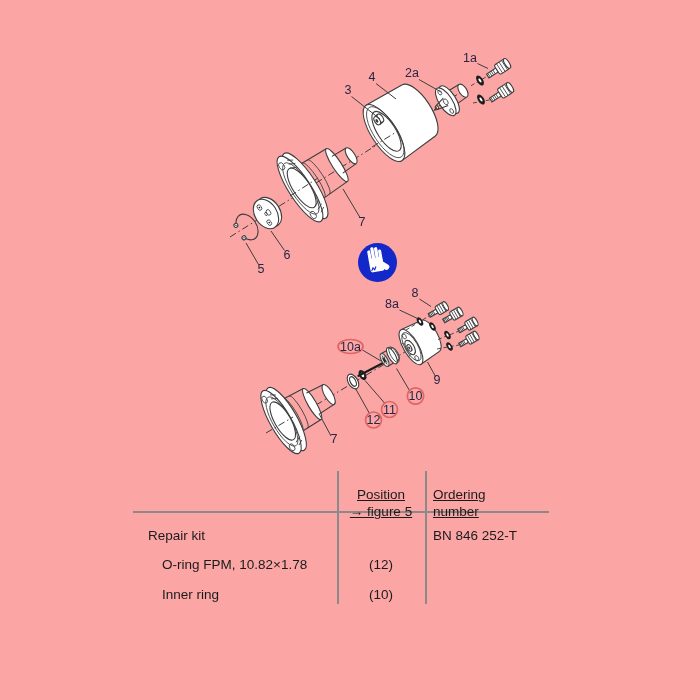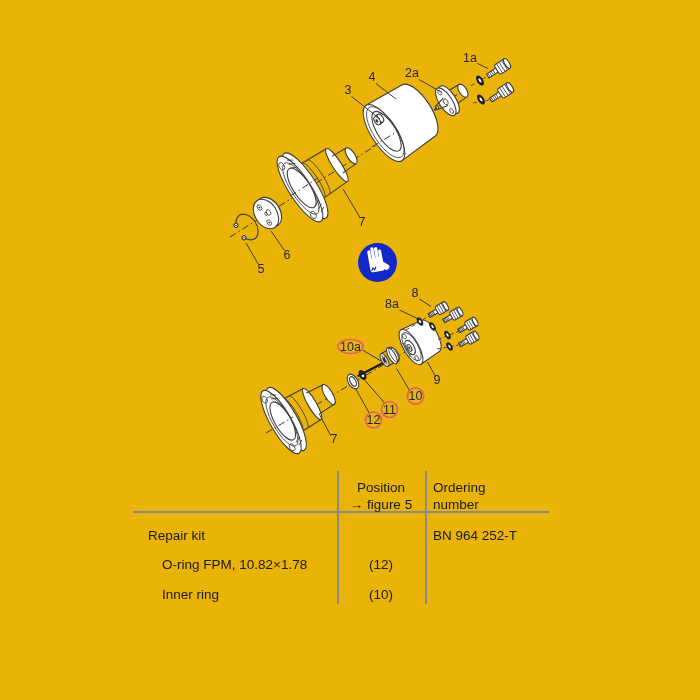--- a/index.html
+++ b/index.html
@@ -1,33 +1,33 @@
 <!DOCTYPE html>
 <html><head>
 <meta charset="utf-8">
 <style>
   html,body{margin:0;padding:0;background:#fff;}
-  .page{position:relative;width:700px;height:700px;background:#eab308;overflow:hidden;
+  .page{position:relative;width:700px;height:700px;background:#fca5a5;overflow:hidden;
         font-family:"Liberation Sans", sans-serif;}
   svg text{font-family:"Liberation Sans", sans-serif;font-size:12.5px;fill:#262644;}
   svg .ldr{stroke:#3d3d3d;stroke-width:1;fill:none;}
   svg .ln{stroke:#3d3d3d;stroke-width:1.1;fill:none;}
   svg .wh{stroke:#3d3d3d;stroke-width:1.1;fill:#ffffff;}
   svg .thin{stroke:#3d3d3d;stroke-width:0.8;fill:none;}
   svg .dk{fill:#1d1d1d;stroke:none;}
   svg .hl{stroke:#df6464;stroke-width:1.7;fill:none;}
   svg .axis{stroke:#3d3d3d;stroke-width:1;fill:none;stroke-dasharray:7 3 1.5 3;}
   svg .bdash{stroke:#3d3d3d;stroke-width:0.9;fill:none;stroke-dasharray:4 2.5;}
 
   .tbl{position:absolute;left:133px;top:471px;width:416px;height:136px;
        font-size:13.5px;color:#1b1b1b;}
   .tbl .vl{position:absolute;top:0;width:2px;height:133px;background:#8a8a8a;}
   .tbl .vl1{left:204px;} .tbl .vl2{left:292px;}
   .tbl .hl-rule{position:absolute;left:0;top:40px;width:416px;height:2px;background:#8a8a8a;}
-  .tbl .hdr{position:absolute;top:8px;line-height:17px;}
+  .tbl .hdr{position:absolute;top:15px;line-height:17px;text-decoration:underline;}
   .tbl .hdr-pos{left:204px;width:88px;text-align:center;}
   .tbl .hdr-ord{left:300px;}
   .tbl .rows{position:absolute;left:0;top:45px;width:416px;}
   .tbl .row{position:relative;height:17.3px;margin-top:12px;}
   .tbl .c-name{position:absolute;left:15px;white-space:nowrap;}
   .tbl .c-name.indent{left:29px;}
   .tbl .c-pos{position:absolute;left:204px;width:88px;text-align:center;}
   .tbl .c-ord{position:absolute;left:300px;white-space:nowrap;}
 </style>
 </head>
@@ -300,21 +300,21 @@
   </div>
   <div class="hdr hdr-ord">
     <div>Ordering</div>
     <div>number</div>
   </div>
 
   <div class="rows">
     <div class="row">
       <span class="c-name">Repair kit</span>
       <span class="c-pos"></span>
-      <span class="c-ord">BN 964 252-T</span>
+      <span class="c-ord">BN 846 252-T</span>
     </div>
     <div class="row">
       <span class="c-name indent">O-ring FPM, 10.82×1.78</span>
       <span class="c-pos">(12)</span>
       <span class="c-ord"></span>
     </div>
     <div class="row">
       <span class="c-name indent">Inner ring</span>
       <span class="c-pos">(10)</span>
       <span class="c-ord"></span>

